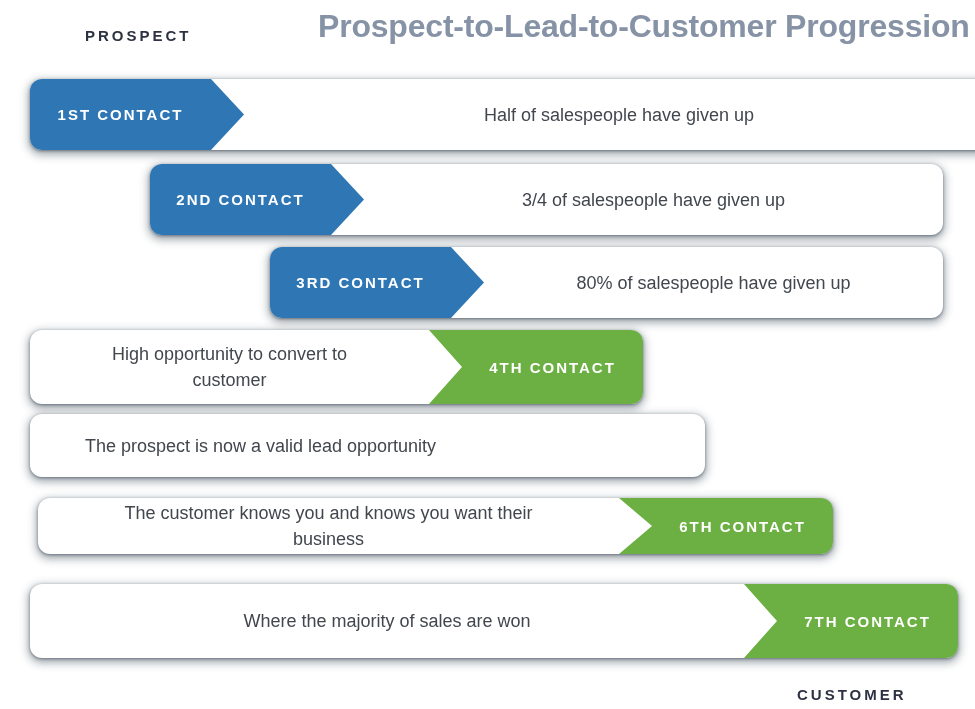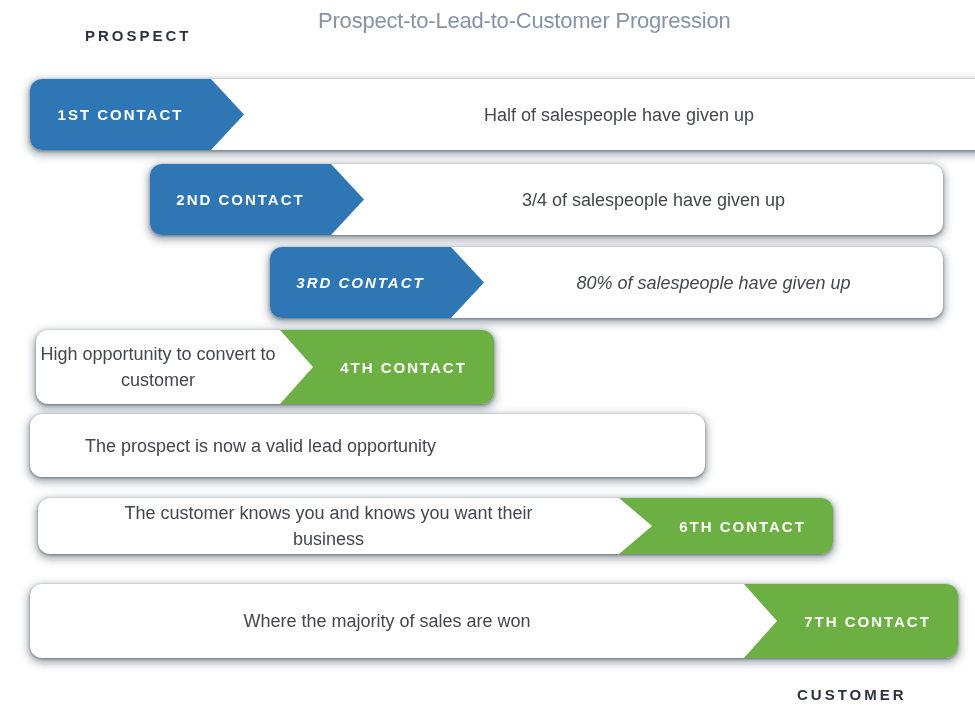--- a/index.html
+++ b/index.html
@@ -12,42 +12,42 @@
   html,body{margin:0;padding:0;background:#ffffff;}
   .canvas{
     position:relative;
     width:975px;height:709px;
     background:#ffffff;
     font-family:"Liberation Sans", sans-serif;
     overflow:hidden;
   }
   .page-title{
     position:absolute;left:318px;top:8px;
-    font-size:22px;font-weight:400;letter-spacing:-0.2px;
+    font-size:32px;font-weight:700;letter-spacing:-0.2px;
     color:var(--title);white-space:nowrap;
   }
   .endpoint{
     position:absolute;
     font-size:15px;font-weight:700;letter-spacing:3px;
     color:var(--endpoint);white-space:nowrap;
   }
   .endpoint.prospect{left:85px;top:27px;}
   .endpoint.customer{left:797px;top:686px;}
 
   .row{
     position:absolute;
     background:#ffffff;
     border-radius:12px;
     overflow:hidden;
     box-shadow:0 1px 3px rgba(44,60,75,.55), 0 3px 9px 2px rgba(44,60,75,.42);
   }
   .r1{top:79px;left:30px;width:964px;height:71px;}
   .r2{top:164px;left:150px;width:793px;height:71px;}
-  .r3{top:247px;left:270px;width:673px;height:71px;font-style:italic;}
-  .r4{top:330px;left:36px;width:458px;height:74px;}
+  .r3{top:247px;left:270px;width:673px;height:71px;}
+  .r4{top:330px;left:30px;width:613px;height:74px;}
   .r5{top:414px;left:30px;width:675px;height:63px;}
   .r6{top:498px;left:38px;width:795px;height:56px;}
   .r7{top:584px;left:30px;width:912px;height:74px;padding-left:16px;}
 
   .tag{
     position:absolute;top:0;bottom:0;width:214px;
     display:flex;align-items:center;justify-content:center;
     color:#ffffff;font-weight:700;font-size:15px;letter-spacing:2px;
     white-space:nowrap;box-sizing:border-box;
   }

